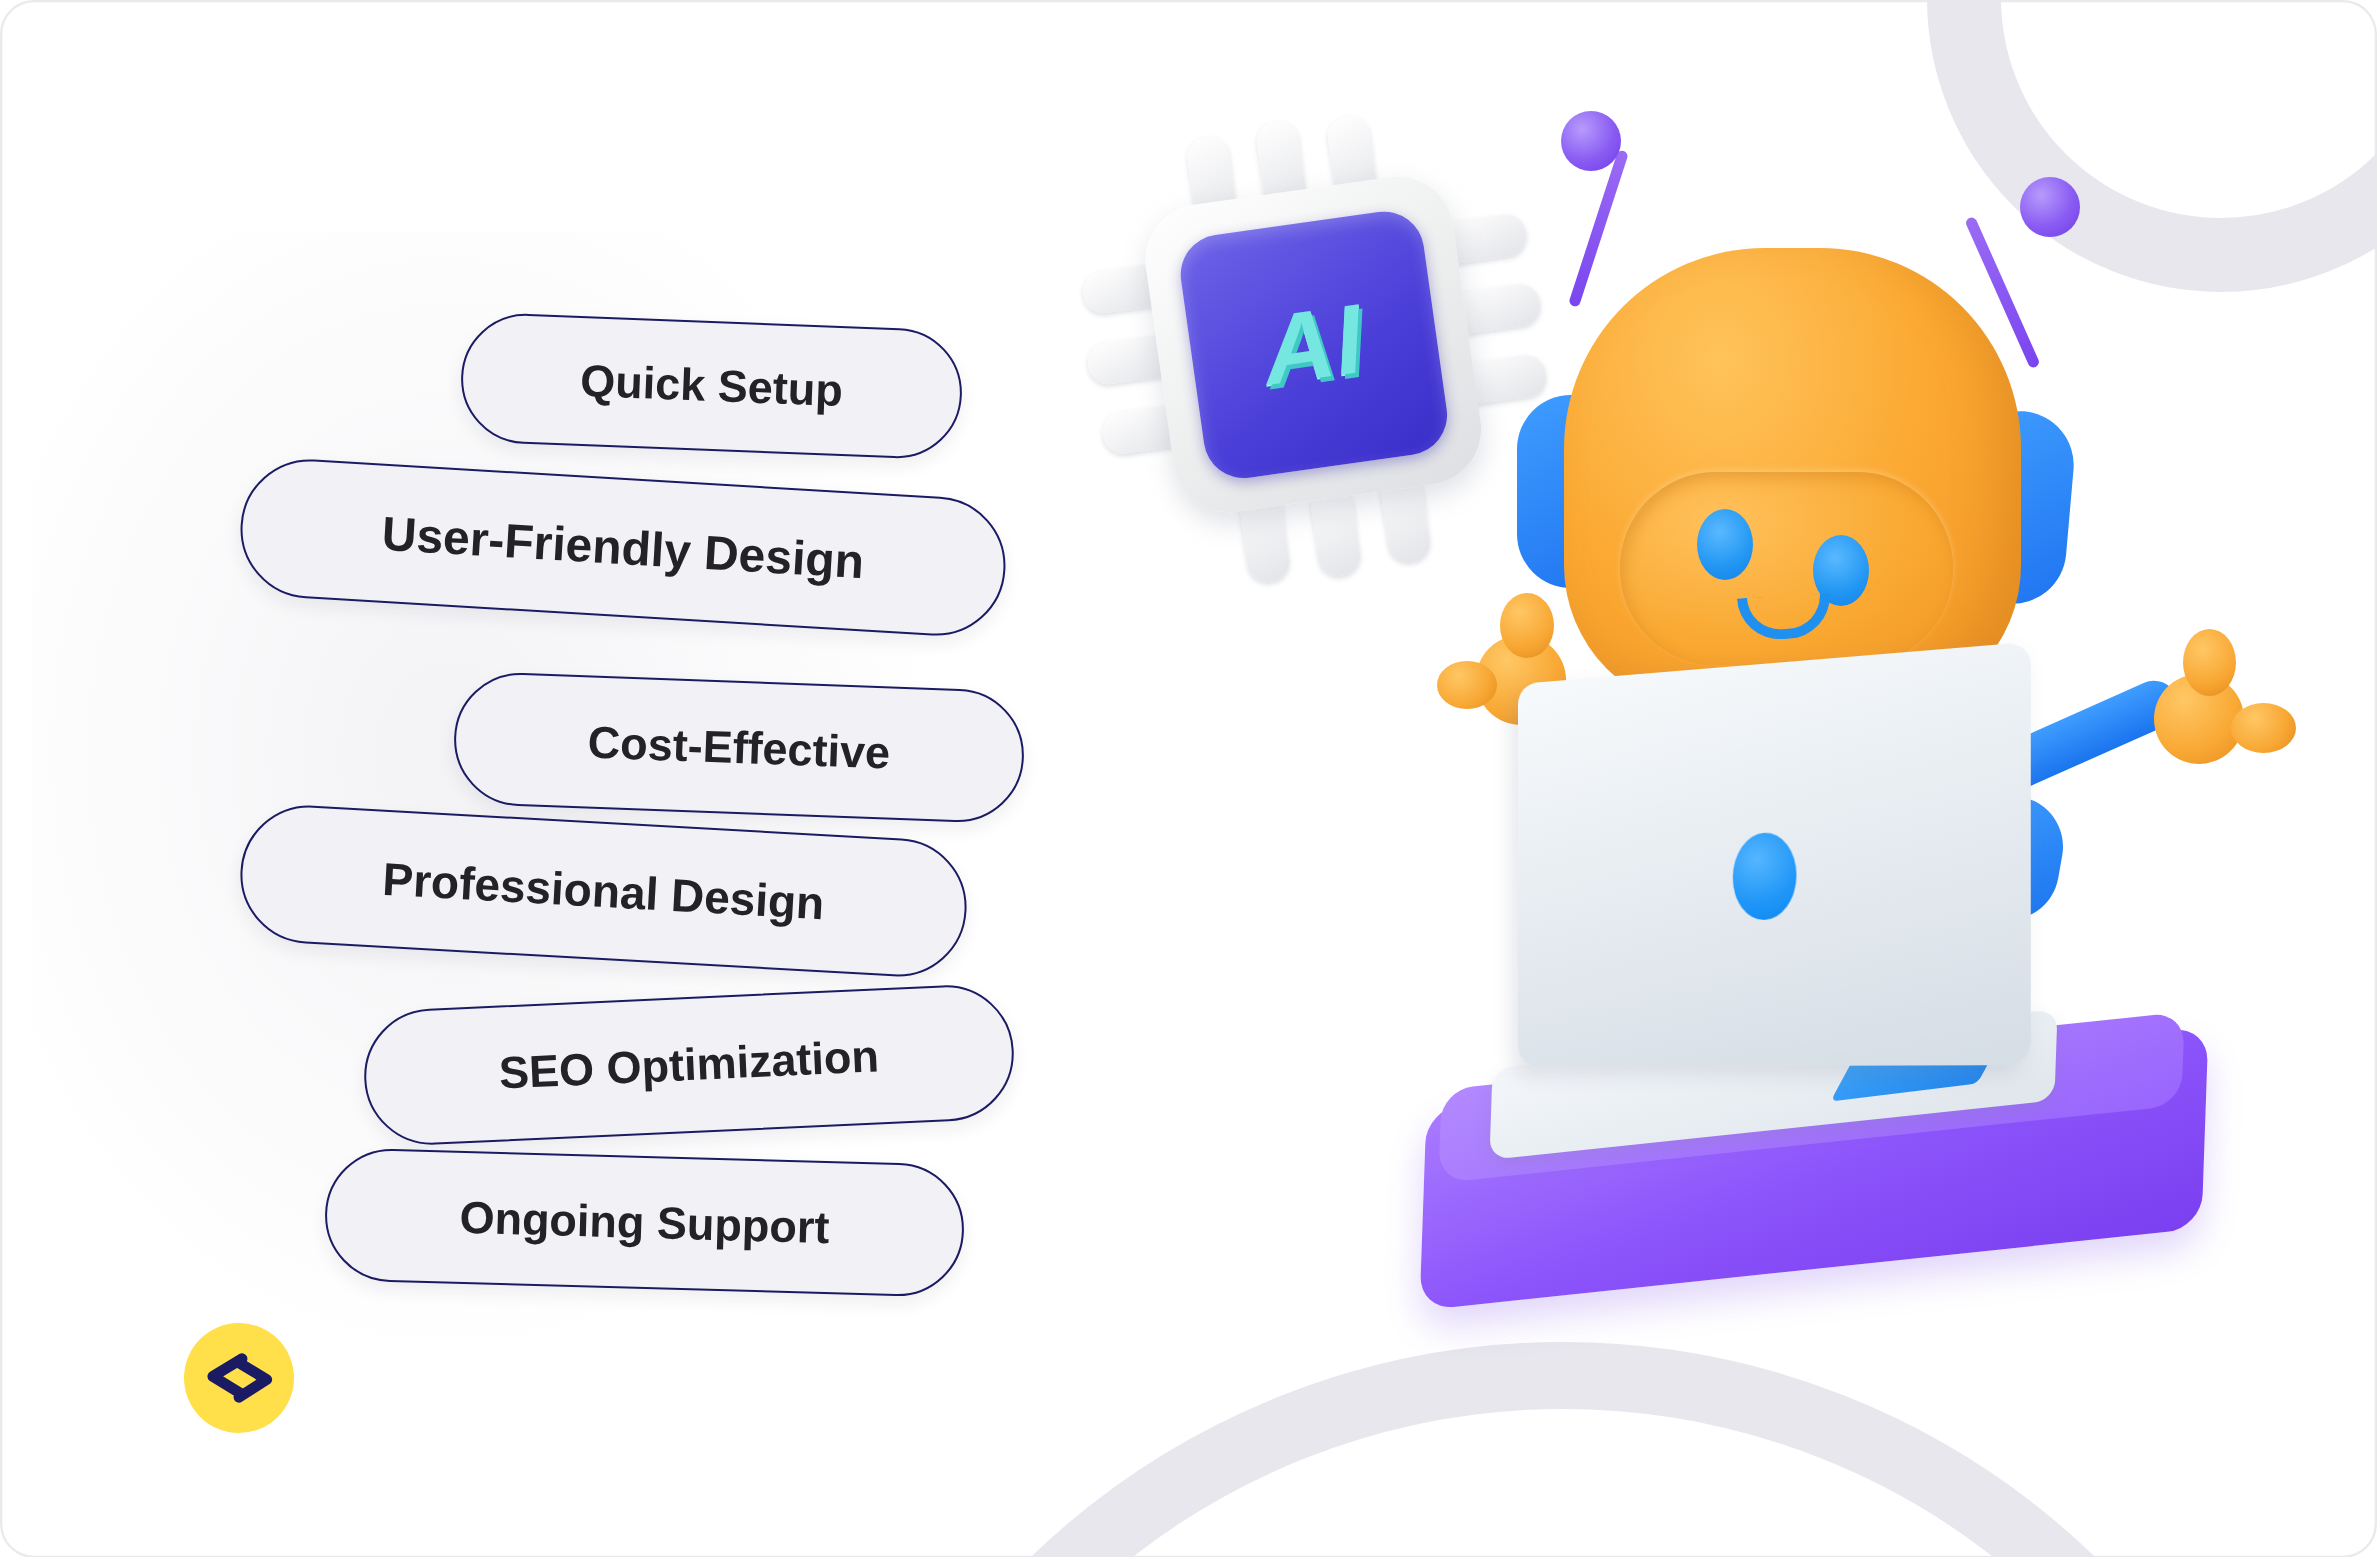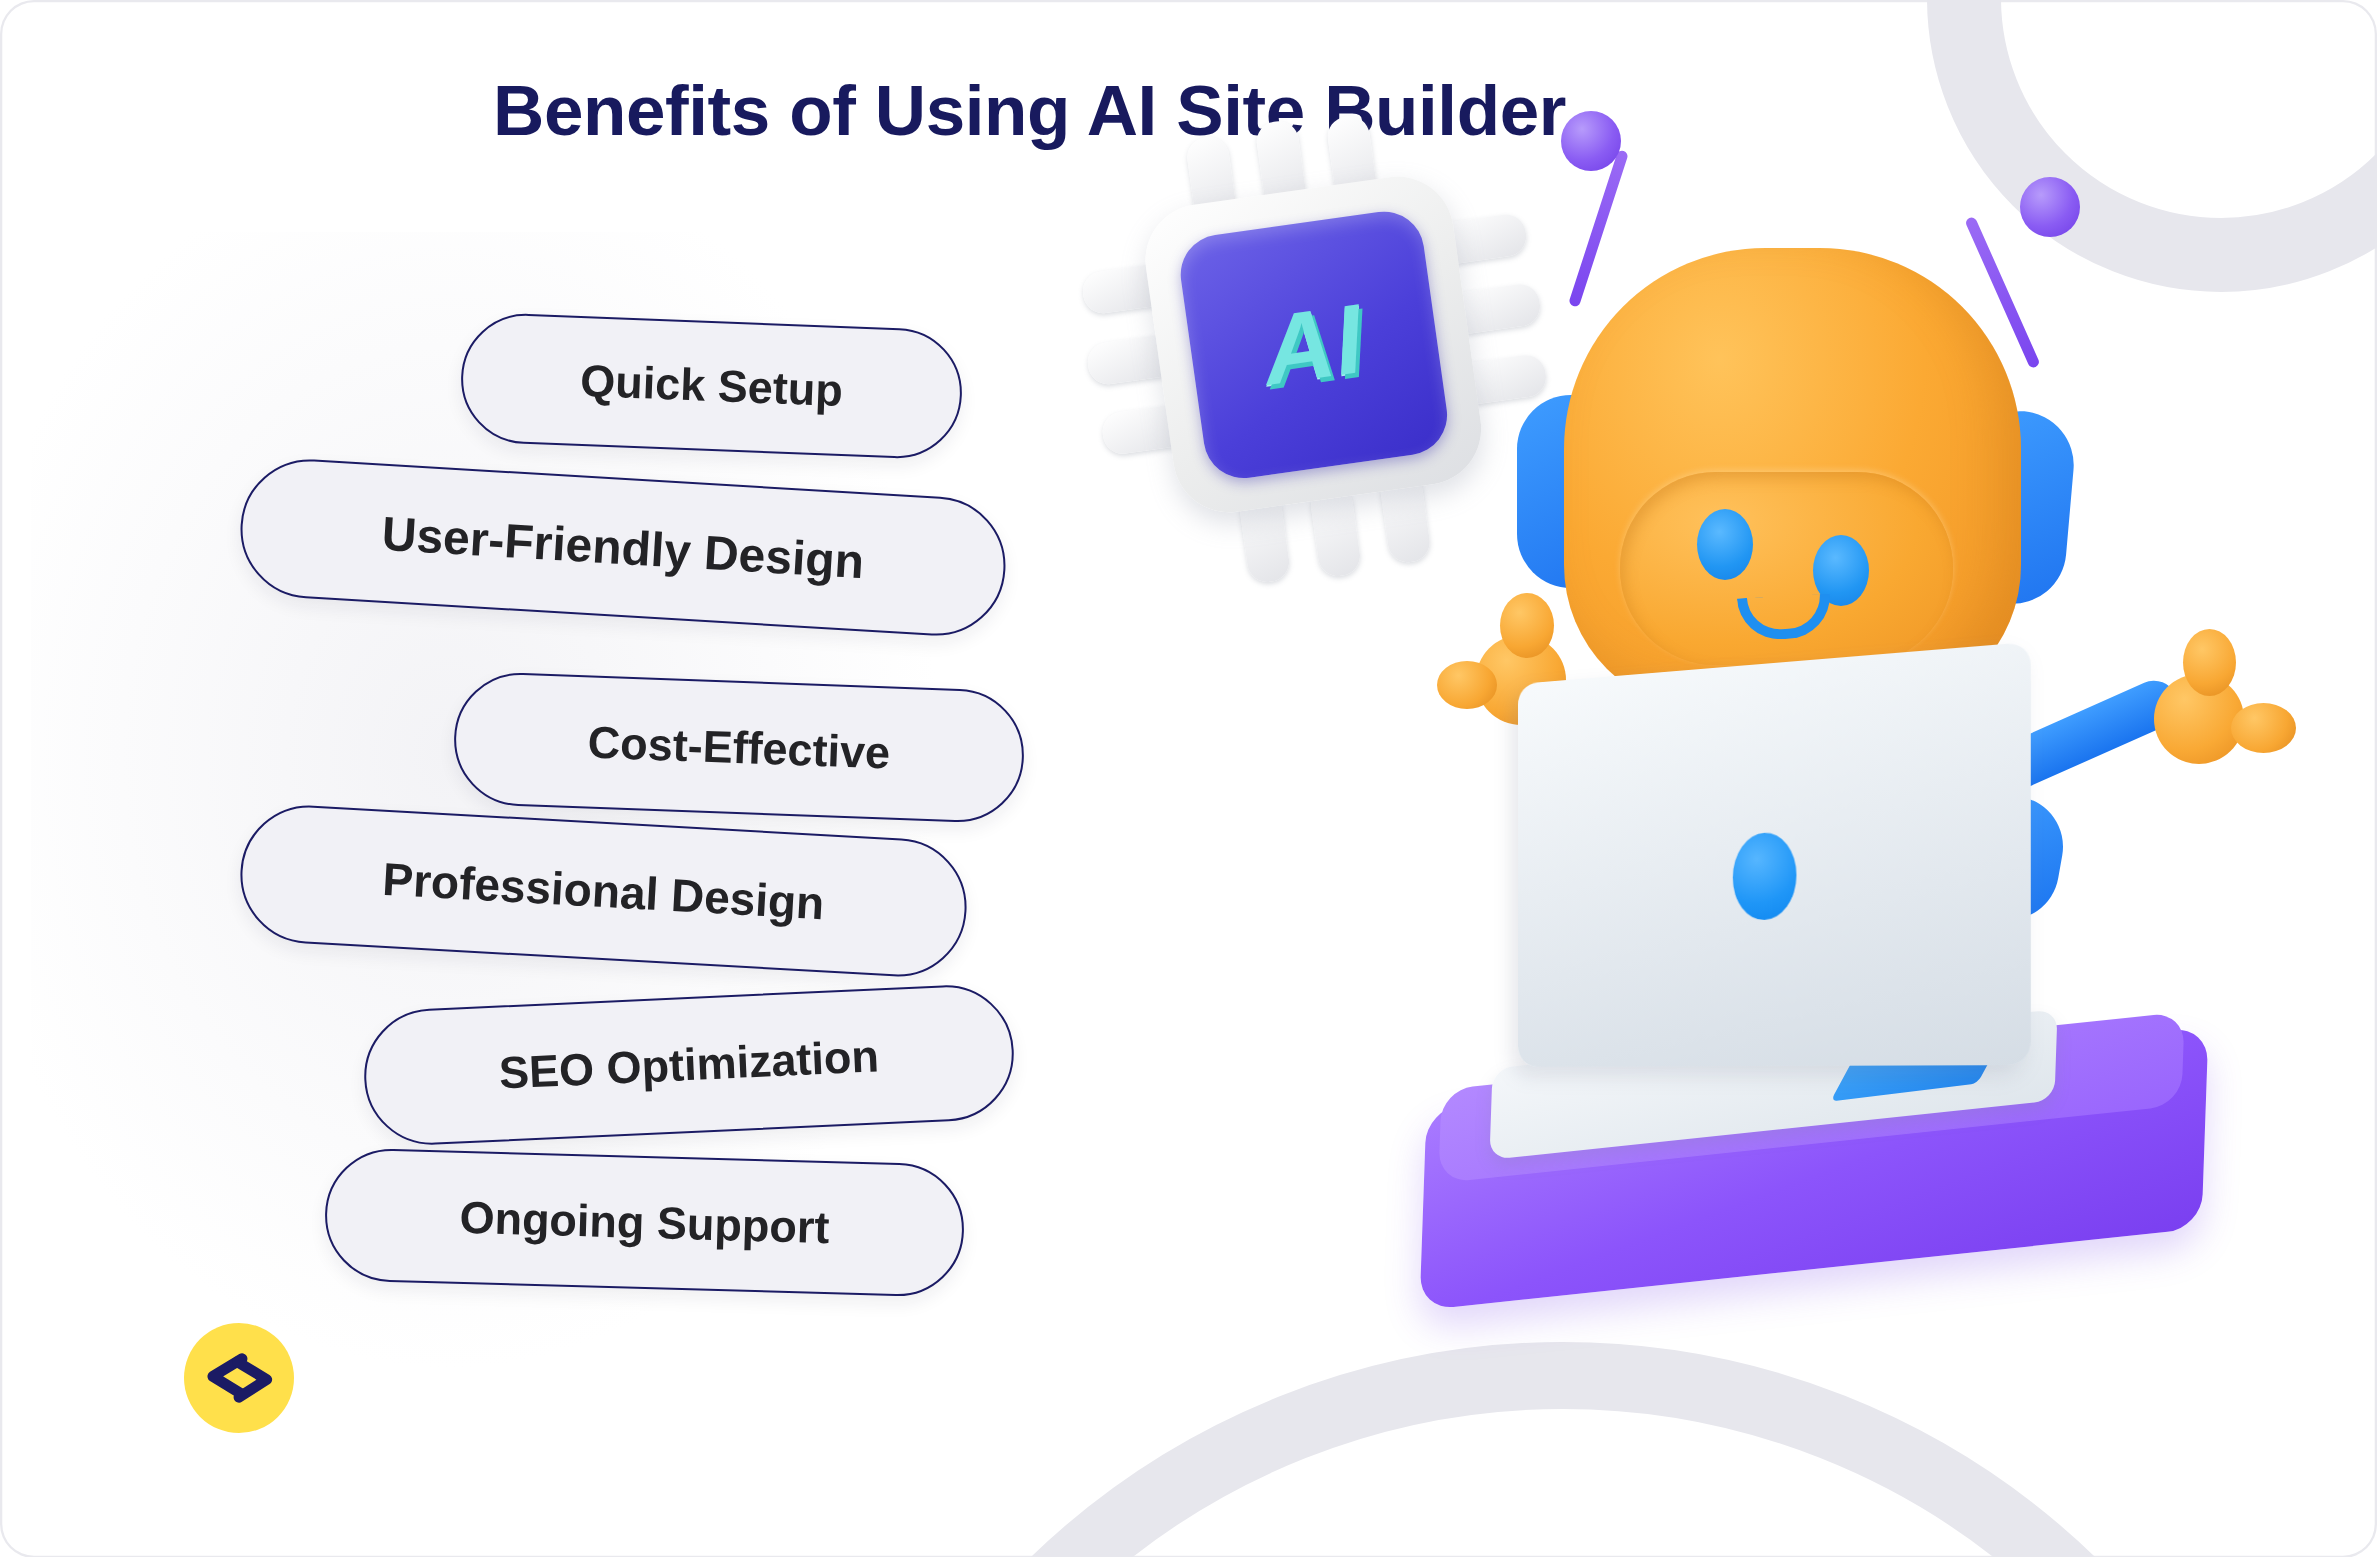--- a/index.html
+++ b/index.html
@@ -251,21 +251,20 @@
 </style>
 </head>
 <body>
 
 <div id="card">
 
   <div id="ring-top-right" class="deco-ring"></div>
   <div id="ring-bottom" class="deco-ring"></div>
   <div id="soft-wash"></div>
 
-  <h1 id="title">Benefits of Using AI Site Builder</h1>
 
   <div id="pill-stack">
     <div class="pill p1">
       <span class="pill-label">Quick Setup</span>
     </div>
     <div class="pill p2">
       <span class="pill-label">User-Friendly Design</span>
     </div>
     <div class="pill p3">
       <span class="pill-label">Cost-Effective</span>

